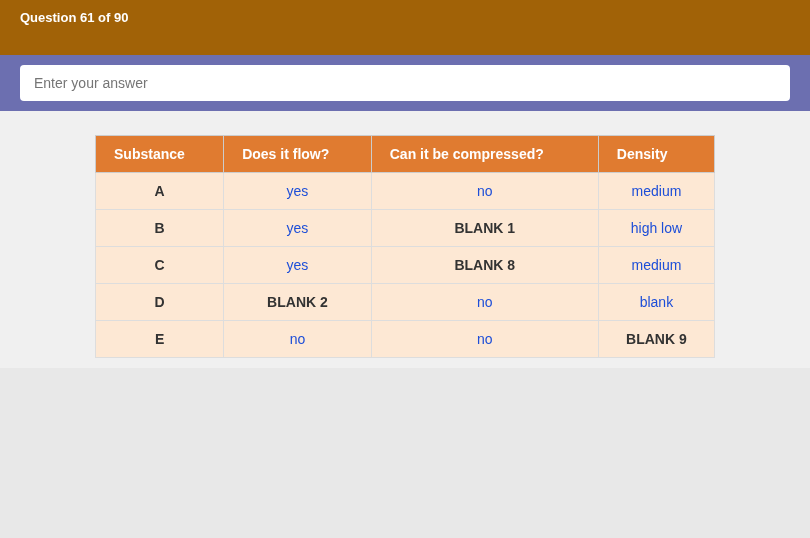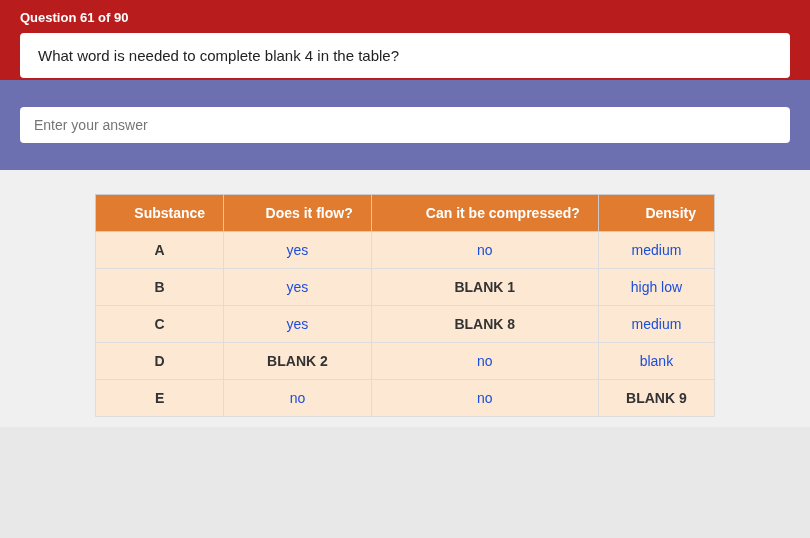--- a/index.html
+++ b/index.html
@@ -5,43 +5,43 @@
     * { box-sizing: border-box; margin: 0; padding: 0; }
     body {
       font-family: Arial, sans-serif;
       background: #e8e8e8;
       width: 810px;
       height: 538px;
       overflow: hidden;
     }
 
     .header-bar {
-      background: #b91c1c;
-      padding: 10px 20px 2px 20px;
+      background: #a16207;
+      padding: 10px 20px 22px 20px;
     }
 
     .question-label {
       color: #fff;
       font-size: 13px;
       font-weight: bold;
       margin-bottom: 8px;
     }
 
     .question-text {
       background: white;
       border-radius: 4px;
       padding: 14px 18px;
       font-size: 15px;
       color: #222;
       font-weight: 500;
     }
 
     .answer-bar {
       background: #6c6fb0;
-      padding: 27px 20px;
+      padding: 10px 20px;
     }
 
     .answer-input {
       width: 100%;
       padding: 10px 14px;
       border-radius: 4px;
       border: none;
       font-size: 14px;
       color: #888;
       outline: none;
@@ -58,21 +58,21 @@
       border-collapse: collapse;
       width: 620px;
     }
 
     thead tr th {
       background: #e07b30;
       color: white;
       font-size: 14px;
       font-weight: bold;
       padding: 10px 18px;
-      text-align: right;
+      text-align: left;
       border: 1px solid #ccc;
     }
 
     tbody tr td {
       background: #fde8d4;
       color: #1d4ed8;
       font-size: 14px;
       padding: 10px 18px;
       text-align: center;
       border: 1px solid #ddd;
@@ -95,21 +95,20 @@
       font-weight: bold;
       color: #333;
       margin-left: 31px;
     }
   </style>
 </head>
 <body>
 
 <div class="header-bar">
   <div class="question-label">Question 61 of 90</div>
-  <div class="question-text">What word is needed to complete blank 4 in the table?</div>
 </div>
 
 <div class="answer-bar">
   <input class="answer-input" type="text" placeholder="Enter your answer" style="">
 </div>
 
 <div class="main-content">
   <table>
     <thead>
       <tr>

